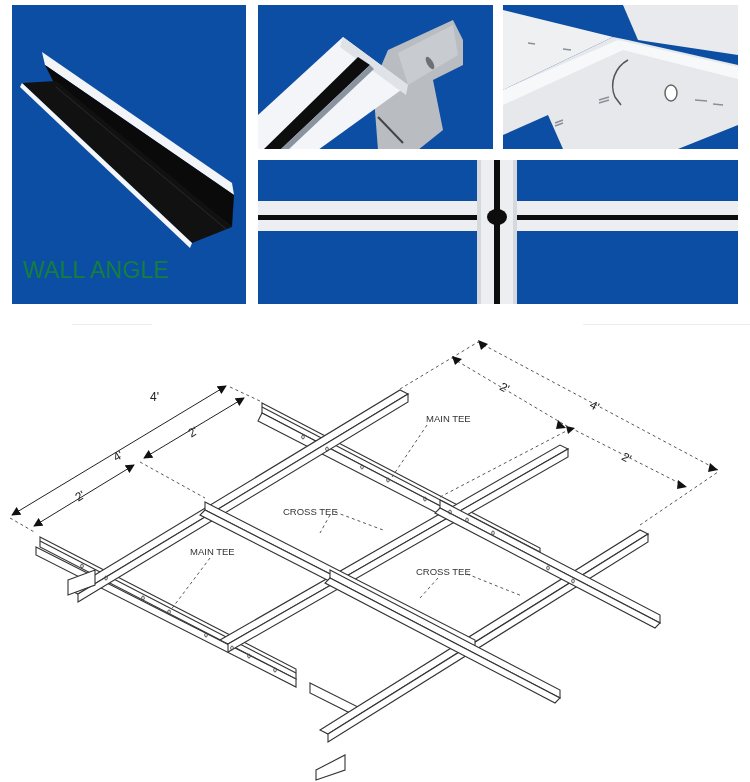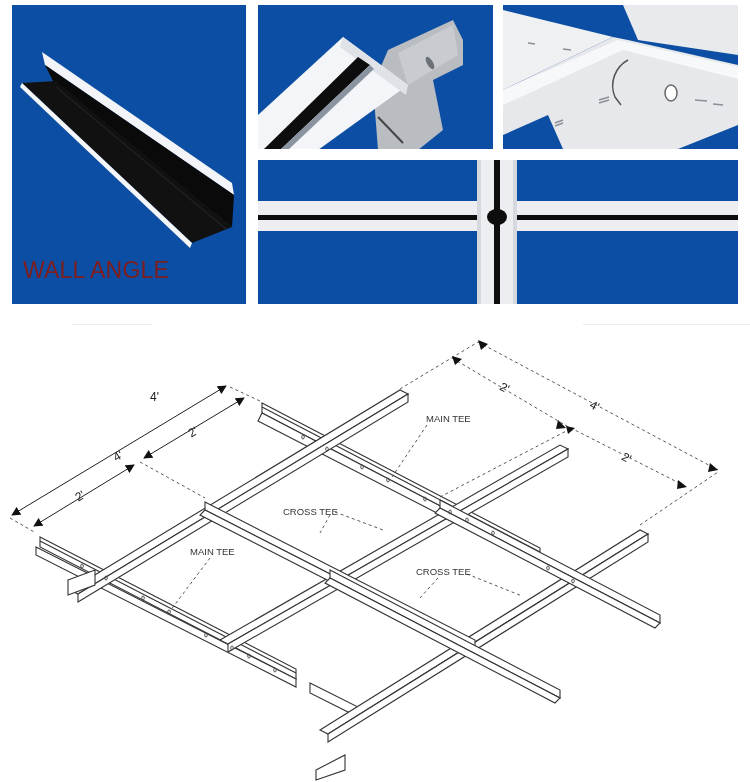--- a/index.html
+++ b/index.html
@@ -3,21 +3,21 @@
 <meta charset="utf-8">
 <style>
   html, body { margin: 0; padding: 0; background: #ffffff; }
   body { width: 750px; height: 782px; position: relative; overflow: hidden; font-family: "Liberation Sans", sans-serif; }
   .panel { position: absolute; overflow: hidden; }
   .panel svg { display: block; }
   #p-wall { left: 12px; top: 5px; width: 234px; height: 299px; }
   #p-end  { left: 258px; top: 5px; width: 235px; height: 144px; }
   #p-join { left: 503px; top: 5px; width: 235px; height: 144px; }
   #p-grid { left: 258px; top: 160px; width: 480px; height: 144px; }
-  .wall-label { position: absolute; left: 11px; top: 252px; color: #7f1d1d; font-size: 23px; letter-spacing: 0.2px; font-family: "Liberation Sans", sans-serif; }
+  .wall-label { position: absolute; left: 11px; top: 252px; color: #15803d; font-size: 23px; letter-spacing: 0.2px; font-family: "Liberation Sans", sans-serif; }
   #diagram { position: absolute; left: 0; top: 318px; width: 750px; height: 464px; }
   .faint-rule { position: absolute; height: 1px; background: #ececec; top: 324px; }
   .lbl { font-family: "Liberation Sans", sans-serif; font-size: 9.5px; fill: #333; }
   .dim { font-family: "Liberation Sans", sans-serif; font-size: 12px; fill: #222; }
 </style>
 </head>
 <body>
 
 <div class="panel" id="p-wall">
   <svg width="234" height="299" viewBox="0 0 234 299">

